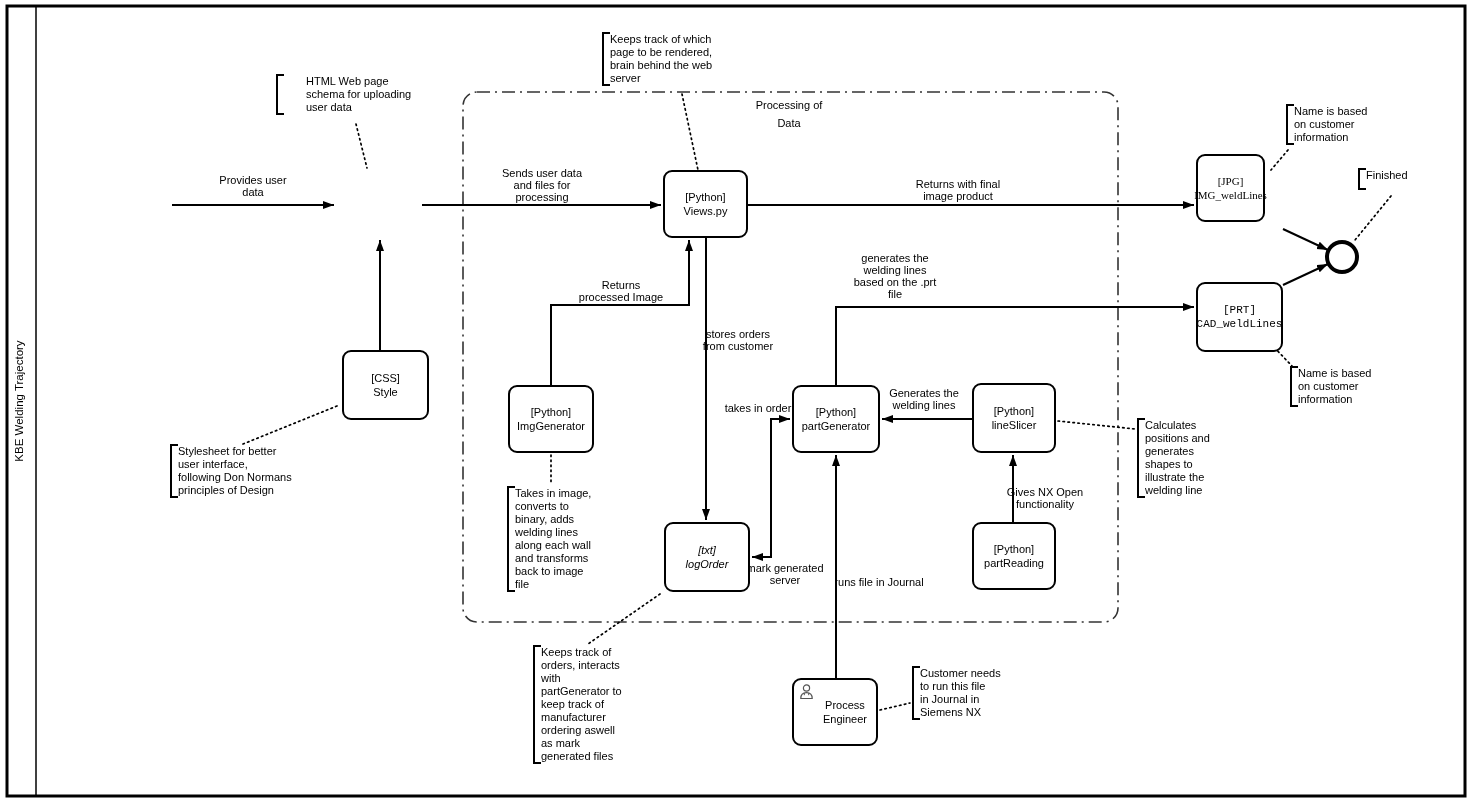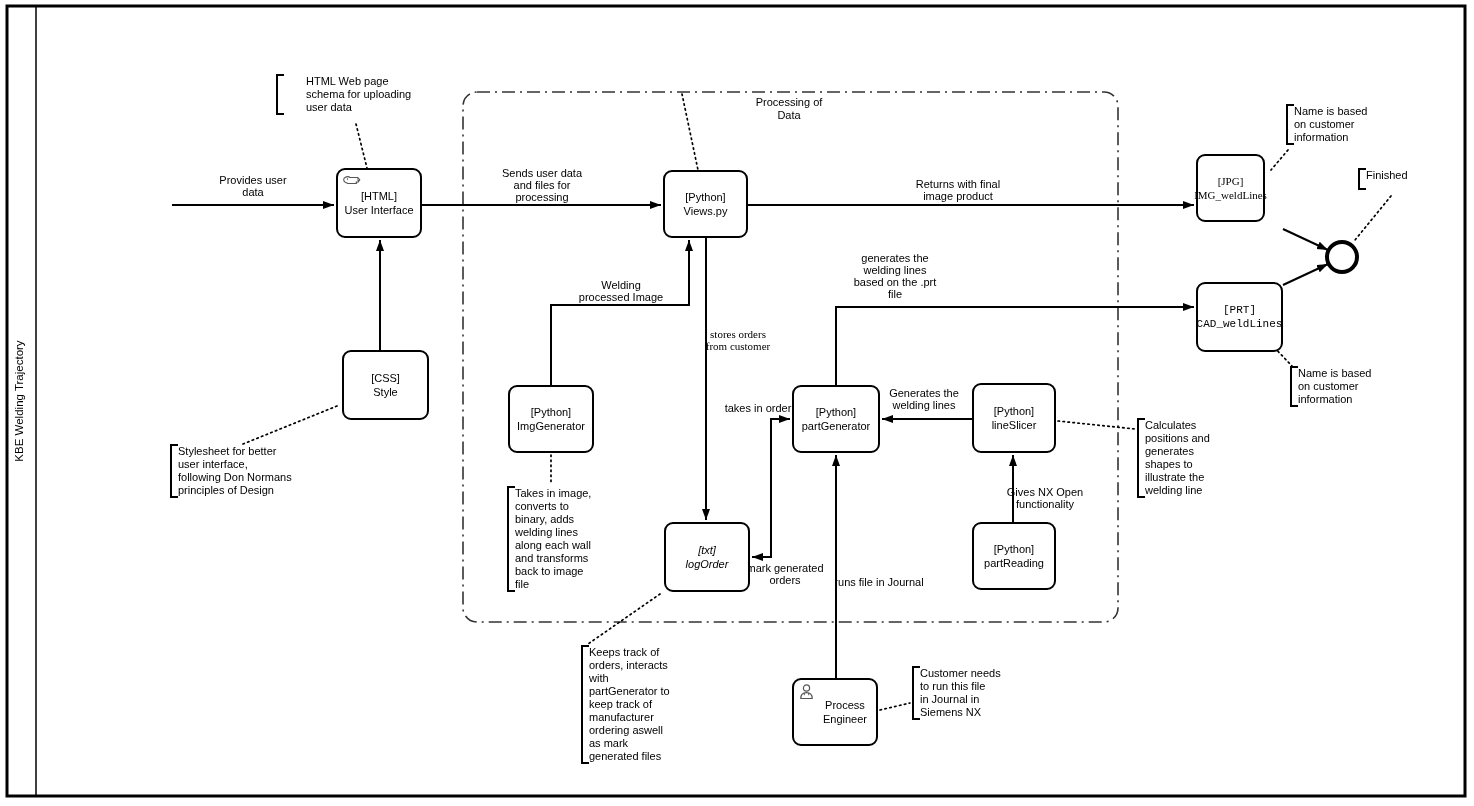--- a/index.html
+++ b/index.html
@@ -12,21 +12,21 @@
   .nicon{position:absolute;top:3px;left:4px;}
   .elabel{position:absolute;text-align:center;font-size:11px;line-height:12px;
           white-space:pre-line;z-index:2;}
   .ann{position:absolute;font-size:11px;line-height:13px;white-space:pre-line;
        padding:1px 0 1px 8px;z-index:2;min-height:20px;}
   .ann::before{content:"";position:absolute;left:0;top:0;bottom:0;width:6px;
        border:2px solid #000;border-right:none;}
   .pool-label{position:absolute;left:-128px;top:392px;width:300px;height:18px;
        text-align:center;font-size:11.5px;transform:rotate(-90deg);z-index:2;}
   .group-label{position:absolute;left:729px;top:96px;width:120px;text-align:center;
-       font-size:11px;line-height:13px;white-space:pre-line;z-index:2;}
+       font-size:11px;line-height:18px;white-space:pre-line;z-index:2;}
   .end-event{position:absolute;left:1325px;top:240px;width:34px;height:34px;
        border:4px solid #000;border-radius:50%;box-sizing:border-box;background:#fff;z-index:3;}
 </style>
 </head>
 <body>
 
 <div id="stage">
 
   <svg id="wires" width="1474" height="806" viewBox="0 0 1474 806">
     <defs>
@@ -69,28 +69,20 @@
       <path d="M1391,196 L1355,240"></path>
       <path d="M880,710 L910,703"></path>
     </g>
   </svg>
 
   <div class="pool-label">KBE Welding Trajectory</div>
   <div class="group-label">Processing of
 Data</div>
 
 
-  <div class="node" style="left:336px;top:168px;width:86px;height:70px;">
-    <svg class="nicon" width="21" height="14" viewBox="0 0 21 14">
-      <path d="M3,4.5 C1.2,5.5 1.2,8.2 3.2,9.2 L6,10.5 L14,10.5 C15,10.5 15,9 14,9 L16,9 C17,9 17,7.5 16,7.5 L17,7.5 C18,7.5 18,6 17,6 L15.5,6 C16.5,6 16.5,4.5 15.5,4.5 L8,4.5 C6.5,3 4.8,3.5 3,4.5 Z" fill="#fff" stroke="#555" stroke-width="1.1" stroke-linejoin="round"></path>
-      <path d="M6,5 C5.2,5.7 5.2,6.6 5.8,7.1" stroke="#555" stroke-width="1" fill="none"></path>
-    </svg>
-    <span>[HTML]
-User Interface</span>
-  </div>
 
   <div class="node" style="left:336px;top:350px;width:87px;height:70px;margin-left:6px;">
     <span>[CSS]
 Style</span>
   </div>
 
   <div class="node" style="left:663px;top:170px;width:85px;height:68px;">
     <span>[Python]
 Views.py</span>
   </div>
@@ -142,53 +134,57 @@
 
   <div class="end-event"></div>
 
   <div class="elabel" style="left:203px;top:174px;width:100px;">Provides user
 data</div>
   <div class="elabel" style="left:492px;top:167px;width:100px;">Sends user data
 and files for
 processing</div>
   <div class="elabel" style="left:908px;top:178px;width:100px;">Returns with final
 image product</div>
-  <div class="elabel" style="left:571px;top:279px;width:100px;">Welding
+  <div class="elabel" style="left:571px;top:279px;width:100px;">Returns
 processed Image</div>
-  <div class="elabel" style="left:688px;top:328px;width:100px;font-family:Liberation Serif, serif;">stores orders
+  <div class="elabel" style="left:688px;top:328px;width:100px;">stores orders
 from customer</div>
   <div class="elabel" style="left:845px;top:252px;width:100px;">generates the
 welding lines
 based on the .prt
 file</div>
   <div class="elabel" style="left:708px;top:402px;width:100px;">takes in order</div>
   <div class="elabel" style="left:735px;top:562px;width:100px;">mark generated
-orders</div>
+server</div>
   <div class="elabel" style="left:829px;top:576px;width:100px;">runs file in Journal</div>
   <div class="elabel" style="left:874px;top:387px;width:100px;">Generates the
 welding lines</div>
   <div class="elabel" style="left:995px;top:486px;width:100px;">Gives NX Open
 functionality</div>
 
   <div class="ann" style="left:276px;top:74px;width:112px;padding-left:30px;">HTML Web page
 schema for uploading
 user data</div>
+  <div class="ann" style="left:602px;top:32px;width:110px;">Keeps track of which
+page to be rendered,
+brain behind the web
+server</div>
   <div class="ann" style="left:170px;top:444px;width:126px;">Stylesheet for better
 user interface,
 following Don Normans
 principles of Design</div>
   <div class="ann" style="left:507px;top:486px;width:88px;">Takes in image,
 converts to
 binary, adds
 welding lines
 along each wall
 and transforms
 back to image
 file</div>
-  <div class="ann" style="left:533px;top:645px;width:94px;margin-left:48px;">Keeps track of
+  <div class="ann" style="left:533px;top:645px;width:94px;">Keeps track of
 orders, interacts
 with
 partGenerator to
 keep track of
 manufacturer
 ordering aswell
 as mark
 generated files</div>
   <div class="ann" style="left:1137px;top:418px;width:78px;">Calculates
 positions and

